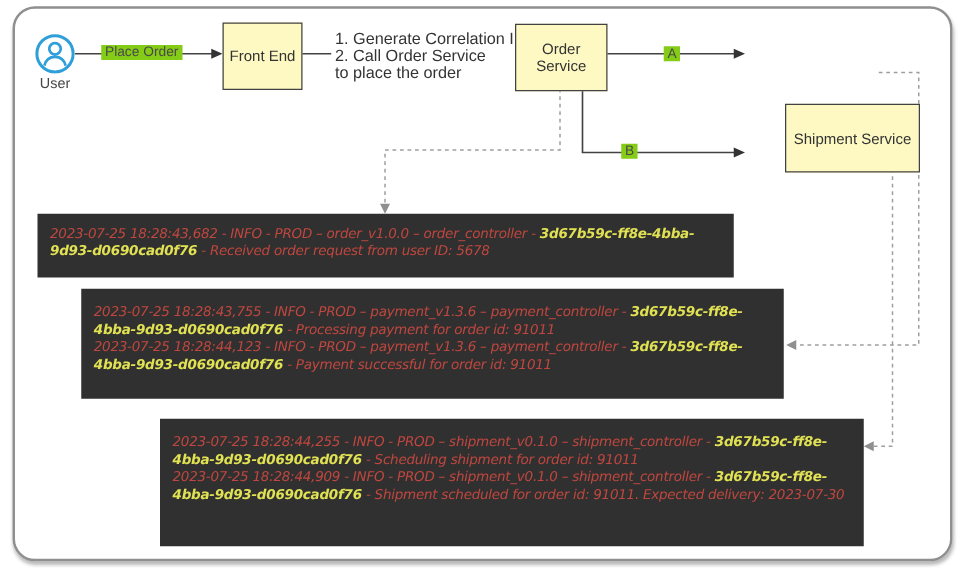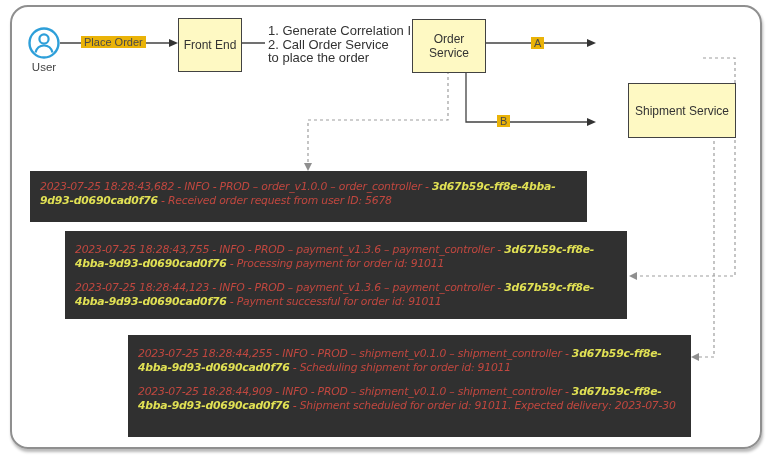--- a/index.html
+++ b/index.html
@@ -12,40 +12,40 @@
     border:2px solid #8f8f8f;border-radius:18px;
     box-shadow:1px 3px 3px rgba(0,0,0,0.28);
   }
   svg.wires{position:absolute;left:0;top:0;width:768px;height:459px;}
   .node{
     position:absolute;background:#fef9c3;border:1.5px solid #424242;
     display:flex;align-items:center;justify-content:center;
     font-size:12px;color:#333;text-align:center;
   }
   .edge-label{
-    position:absolute;background:#eab308;color:#4a4a4a;
+    position:absolute;background:#84cc16;color:#4a4a4a;
     font-size:11px;padding:0 3px;white-space:nowrap;
   }
   .note{
     position:absolute;left:265px;top:23px;background:#ffffff;
     font-size:13px;line-height:13.5px;color:#333;padding:1px 3px;
   }
   .user-wrap{position:absolute;left:28px;top:27px;width:32px;height:32px;}
   .user-label{
     position:absolute;left:20px;top:61px;width:48px;text-align:center;
     font-size:11.5px;color:#444;
   }
   .log-panel{
     position:absolute;background:#303030;color:#c0473f;
     font-family:"DejaVu Sans",sans-serif;font-style:italic;
     font-size:10.8px;line-height:14px;letter-spacing:-0.2px;
     overflow:hidden;box-sizing:border-box;
   }
   .log-entry{margin:0;}
-  .log-entry + .log-entry{margin-top:10px;}
+  .log-entry + .log-entry{}
   .lg-red{color:#c0473f;}
   .lg-yellow{color:#e1e154;font-weight:bold;}
   #log1{left:30px;top:171px;width:557px;height:51px;padding:9px 10px;font-style:italic;}
   #log2{left:65px;top:231px;width:562px;height:88px;padding:12px 10px;}
   #log3{left:128px;top:335px;width:563px;height:102px;padding:12px 10px;}
   #box-frontend{left:178px;top:18px;width:62px;height:52px;}
   #box-order{left:412px;top:19px;width:72px;height:52px;}
   #box-payment{left:596px;top:18px;width:106px;height:53px;}
   #box-shipment{left:596px;top:83px;width:106px;height:53px;margin-left:32px;}
 </style>

